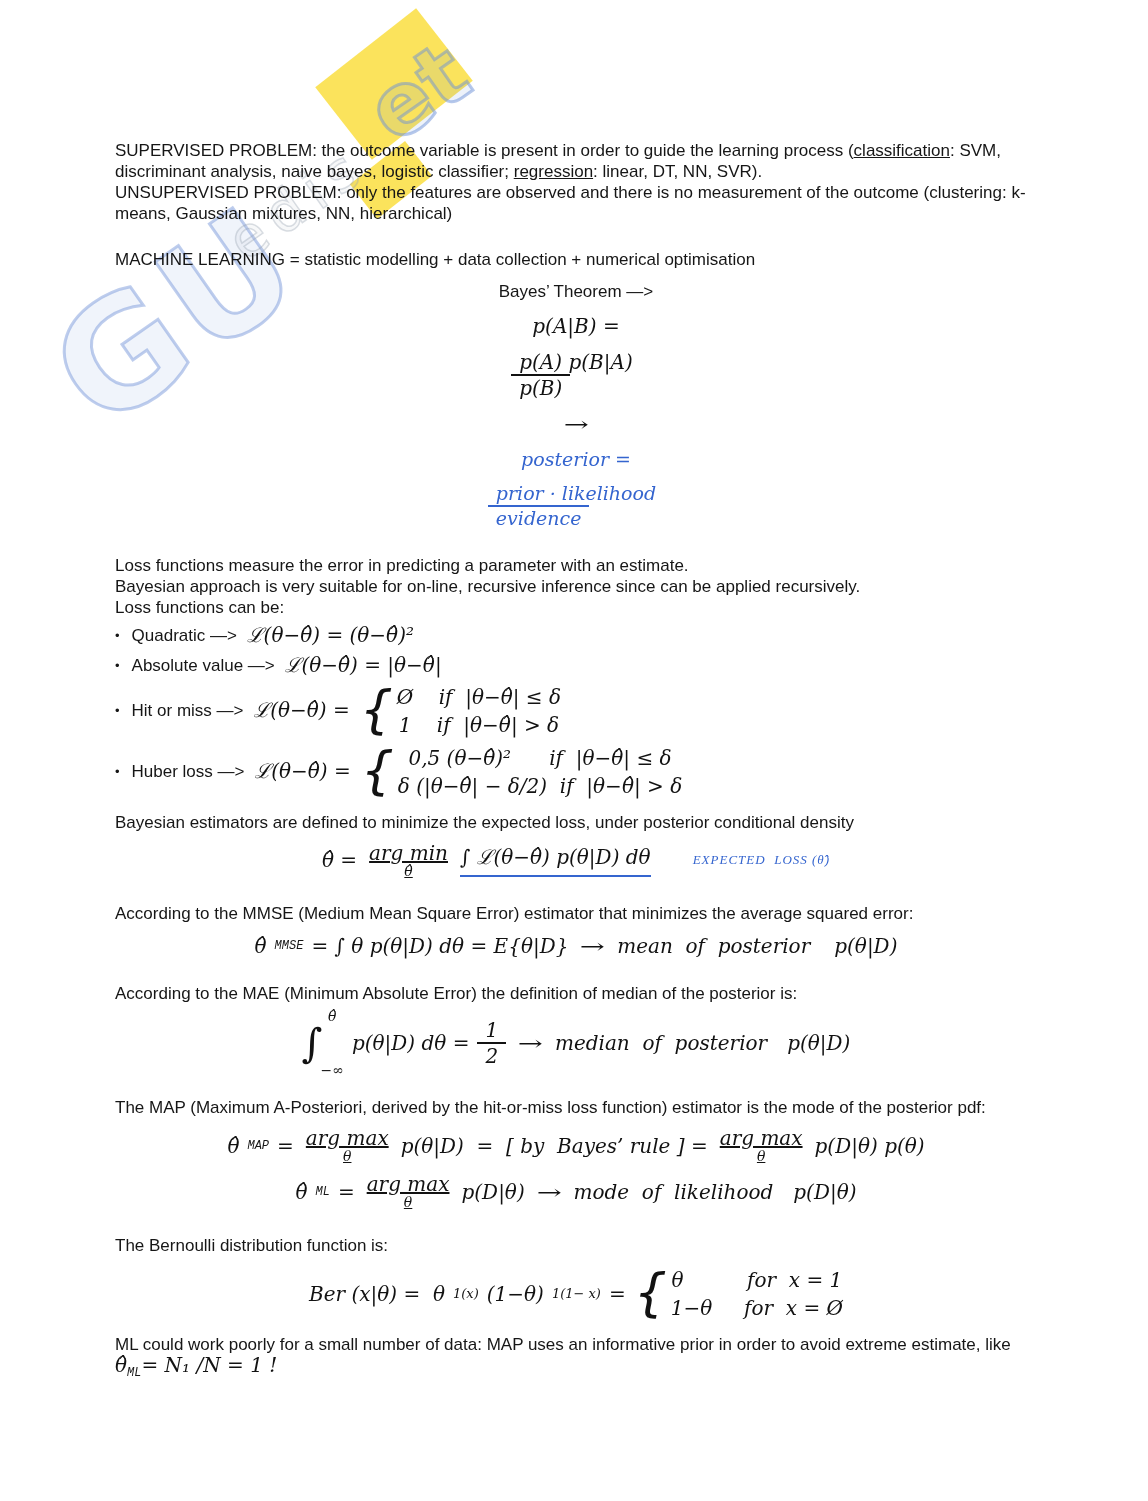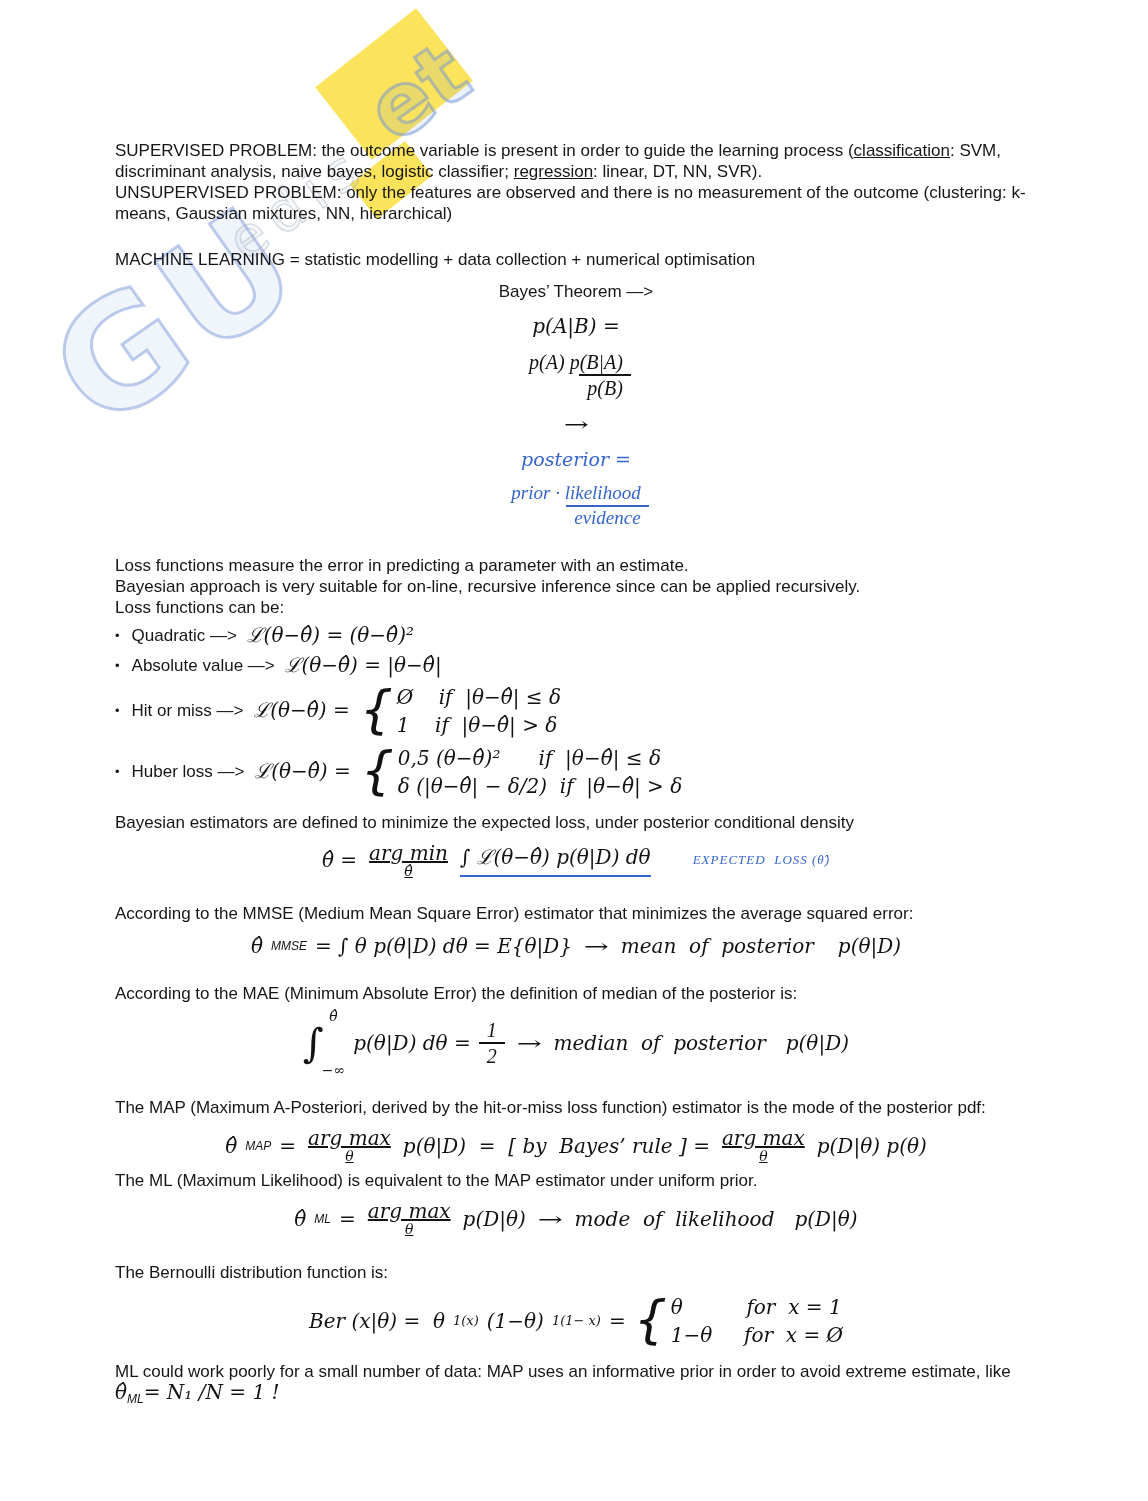--- a/index.html
+++ b/index.html
@@ -42,35 +42,35 @@
   .u{text-decoration:underline;}
   .gap-lg{margin-top:25px;}
   .gap-md{margin-top:12px;}
   .gap-sm{margin-top:6px;}
   
   .hw,.hw-blue{font-family:"DejaVu Serif",serif;font-style:italic;white-space:pre-wrap;}
   .hw{color:#121212;font-size:20px;}
   .hw-blue{color:#3565cf;font-size:19px;}
   .hw-caps{font-size:13px;letter-spacing:1px;font-family:Liberation Serif, serif;}
   .arrow{display:inline-block;transform:scaleX(1.5);padding:0 8px;}
-  .frac{display:inline-flex;flex-direction:column;align-items:flex-end;vertical-align:middle;line-height:1.2;font-family:Liberation Serif, serif;}
+  .frac{display:inline-flex;flex-direction:column;align-items:flex-start;vertical-align:middle;line-height:1.2;}
   .frac .num{display:block;padding:0 8px;}
   .frac .den{display:block;border-top:2px solid currentColor;padding:0 8px;}
   .argop{display:inline-flex;flex-direction:column;align-items:center;line-height:1.05;vertical-align:middle;margin:0 4px;text-decoration:underline;}
   .argop .limit{font-size:14px;}
   .cases{display:inline-flex;align-items:center;gap:4px;vertical-align:middle;}
   .cases .brace{font-family:"DejaVu Sans",sans-serif;font-weight:300;font-size:52px;line-height:.85;transform:translateY(-2px);}
-  .cases .rows{display:inline-flex;flex-direction:column;text-align:left;line-height:1.4;}
+  .cases .rows{display:inline-flex;flex-direction:column;text-align:left;line-height:1.4;align-items:center;}
   .cases .row{white-space:pre;}
   .bullet{display:flex;align-items:center;gap:10px;margin-top:5px;line-height:25px;}
   .bullet .dot{font-size:13px;margin-right:2px;}
   .formula-row{text-align:center;margin-top:10px;}
   .formula-inner{display:inline-flex;align-items:center;gap:8px;}
   .blue-underline{border-bottom:2.5px solid #3565cf;padding-bottom:5px;}
-  .hw-sub{font-family:Liberation Sans, sans-serif;font-style:italic;font-size:12px;}
+  .hw-sub{font-family:Liberation Mono, monospace;font-style:italic;font-size:12px;}
   .int-wrap{display:inline-flex;align-items:center;vertical-align:middle;}
   .int-sym{font-size:40px;font-style:normal;line-height:1;}
   .int-limits{display:inline-flex;flex-direction:column;justify-content:space-between;height:58px;margin-left:-2px;}
   .int-sup{font-size:14px;transform:translateY(-6px);}
   .int-sub{font-size:14px;transform:translateY(6px);}
   .bayes-row{display:flex;align-items:center;gap:12px;margin-top:12px;margin-bottom:8px;flex-direction:column;}
   .bern-sup{font-size:13px;vertical-align:super;}
 </style>
 </head>
 <body>
@@ -211,21 +211,20 @@
       </span>
       <span class="hw">p(θ|D)  =  [ by  Bayes’ rule ] =</span>
       <span class="argop hw">
         <span class="op">arg max</span>
         <span class="limit">θ</span>
       </span>
       <span class="hw">p(D|θ) p(θ)</span>
     </span>
   </div>
 
-  <p class="para gap-sm">The ML (Maximum Likelihood) is equivalent to the MAP estimator under uniform prior.</p>
 
   <div class="formula-row gap-lg">
     <span class="formula-inner">
       <span class="hw">θ̂</span>
         <sub class="hw-sub">ML</sub>
       <span class="hw">=</span>
       <span class="argop hw">
         <span class="op">arg max</span>
         <span class="limit">θ</span>
       </span>

